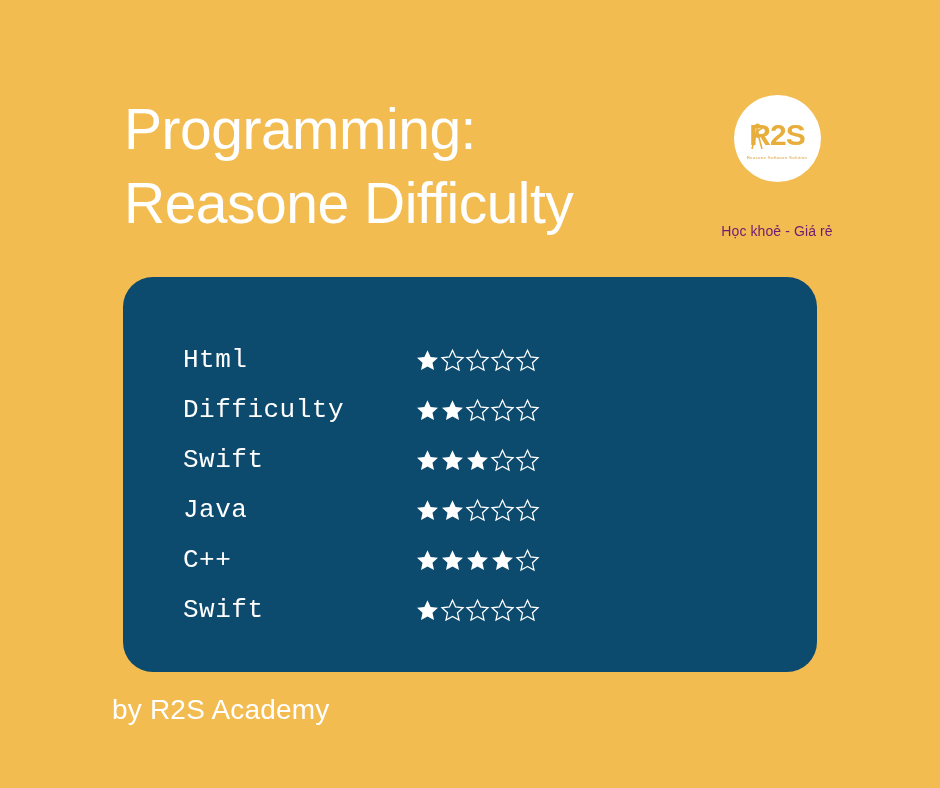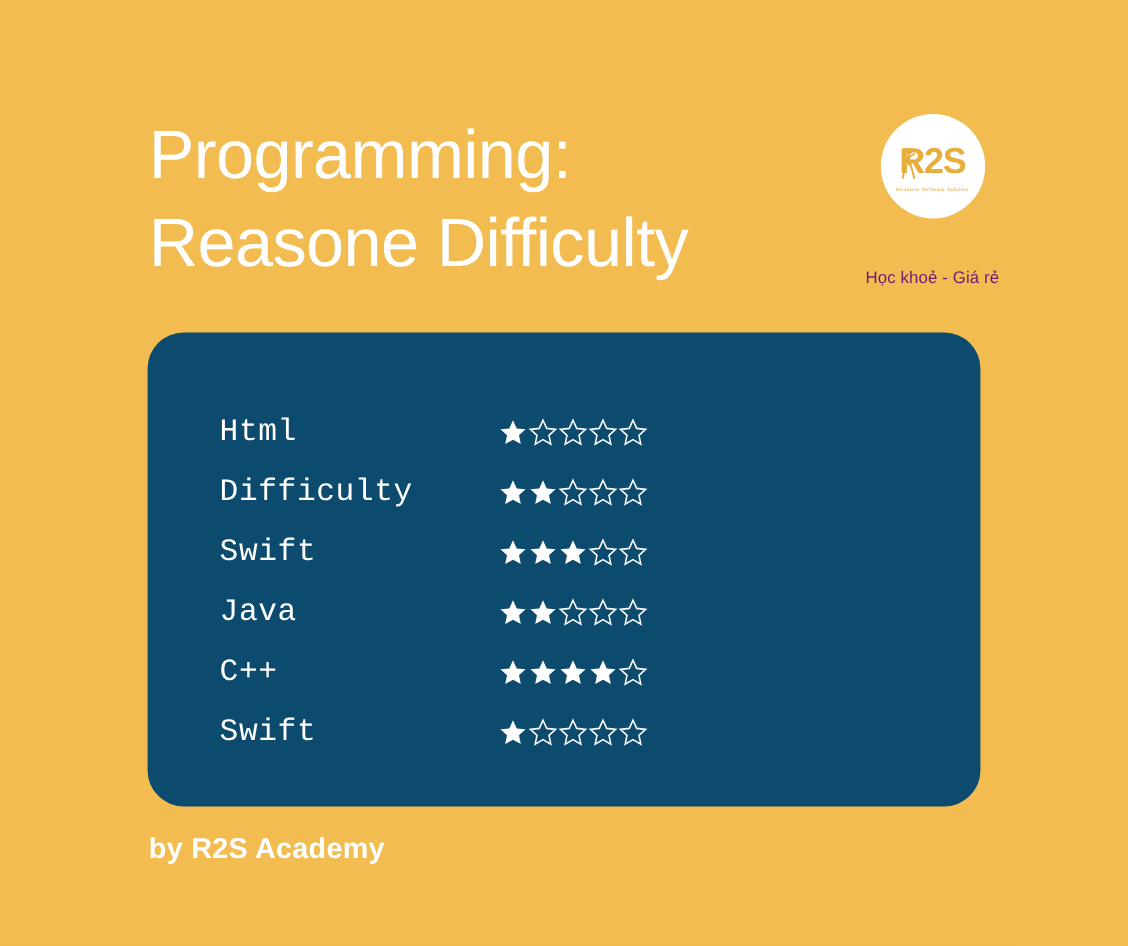--- a/index.html
+++ b/index.html
@@ -155,26 +155,26 @@
   .star {
     width: 25px;
     height: 25px;
     display: block;
     margin-right: 0px;
   }
 
   
   .footer {
     position: absolute;
-    left: 124px;
+    left: 112px;
     top: 694px;
     color: #ffffff;
     font-family: "Liberation Sans", sans-serif;
-    font-size: 24px;
-    font-weight: 700;
+    font-size: 28px;
+    font-weight: 400;
     letter-spacing: 0.2px;
     white-space: nowrap;
   }
 </style>
 </head>
 <body>
 
 <div class="poster">
 
   <div class="title-block">

